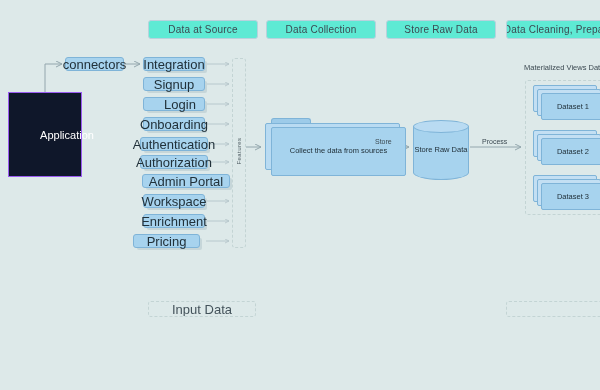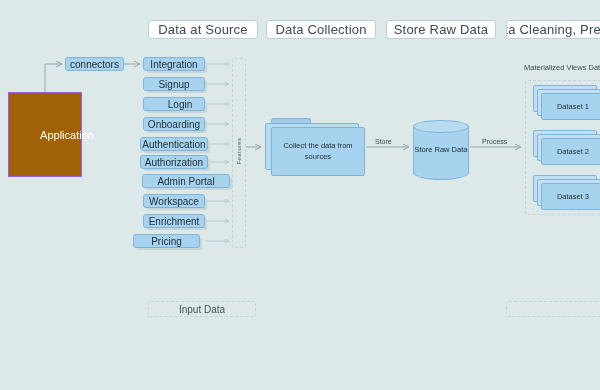--- a/index.html
+++ b/index.html
@@ -8,68 +8,68 @@
     background:#dde9e9;
     font-family:"Liberation Sans","DejaVu Sans",sans-serif;
     color:#2f3b42;
   }
   #canvas{position:relative;width:600px;height:390px;}
 
   
   .phase-chip{
     position:absolute;box-sizing:border-box;
     border:1px solid #b8d2dd;border-radius:3px;
-    background:#ffffff;
-    display:flex;align-items:center;justify-content:center;
-    font-size:13px;color:#3c4a52;letter-spacing:.2px;
+    background:#5eead4;
+    display:flex;align-items:center;justify-content:center;
+    font-size:10px;color:#3c4a52;letter-spacing:.2px;
     white-space:nowrap;overflow:hidden;
   }
   .lane-chip{
     position:absolute;box-sizing:border-box;
     border:1px dashed #c3d4d4;border-radius:3px;
     background:transparent;
     display:flex;align-items:center;justify-content:center;
-    font-size:10px;color:#44535b;
+    font-size:13px;color:#44535b;
     white-space:nowrap;overflow:hidden;
   }
 
   
   .app-box{
     position:absolute;box-sizing:border-box;
-    background:#a16207;border:1px solid #9a5cf2;
+    background:#0f172a;border:1px solid #9a5cf2;
     display:flex;align-items:center;justify-content:center;
     color:#fff;font-size:11px;padding-left:44px;
   }
 
   
   .node{
     position:absolute;box-sizing:border-box;
     background:#a7d3ee;border:1px solid #7fb4d8;border-radius:3px;
     display:flex;align-items:center;justify-content:center;
-    font-size:10px;color:#21313a;white-space:nowrap;
+    font-size:13px;color:#21313a;white-space:nowrap;
   }
   .node.shadowed{box-shadow:3px 3px 0 -1px #c6d6d9;}
 
   
   svg.wires{position:absolute;left:0;top:0;width:600px;height:390px;overflow:visible;}
 
   
   .features-col{
     position:absolute;box-sizing:border-box;
     border:1px dashed #c3d4d4;border-radius:3px;
   }
   .features-label{
     position:absolute;
     font-size:6px;color:#4a585f;letter-spacing:.4px;
     transform:rotate(-90deg);transform-origin:center center;
     white-space:nowrap;
   }
 
   
-  .folder{position:absolute;}
+  .folder{position:absolute;padding-left:41px;}
   .folder .tab{
     position:absolute;left:6px;top:0;width:38px;height:7px;
     background:#9dcbe9;border:1px solid #7fb4d8;border-bottom:none;
     border-radius:3px 3px 0 0;
   }
   .folder .back{
     position:absolute;left:0;top:5px;right:6px;bottom:6px;
     background:#b9dbf2;border:1px solid #7fb4d8;border-radius:2px;
   }
   .folder .front{

